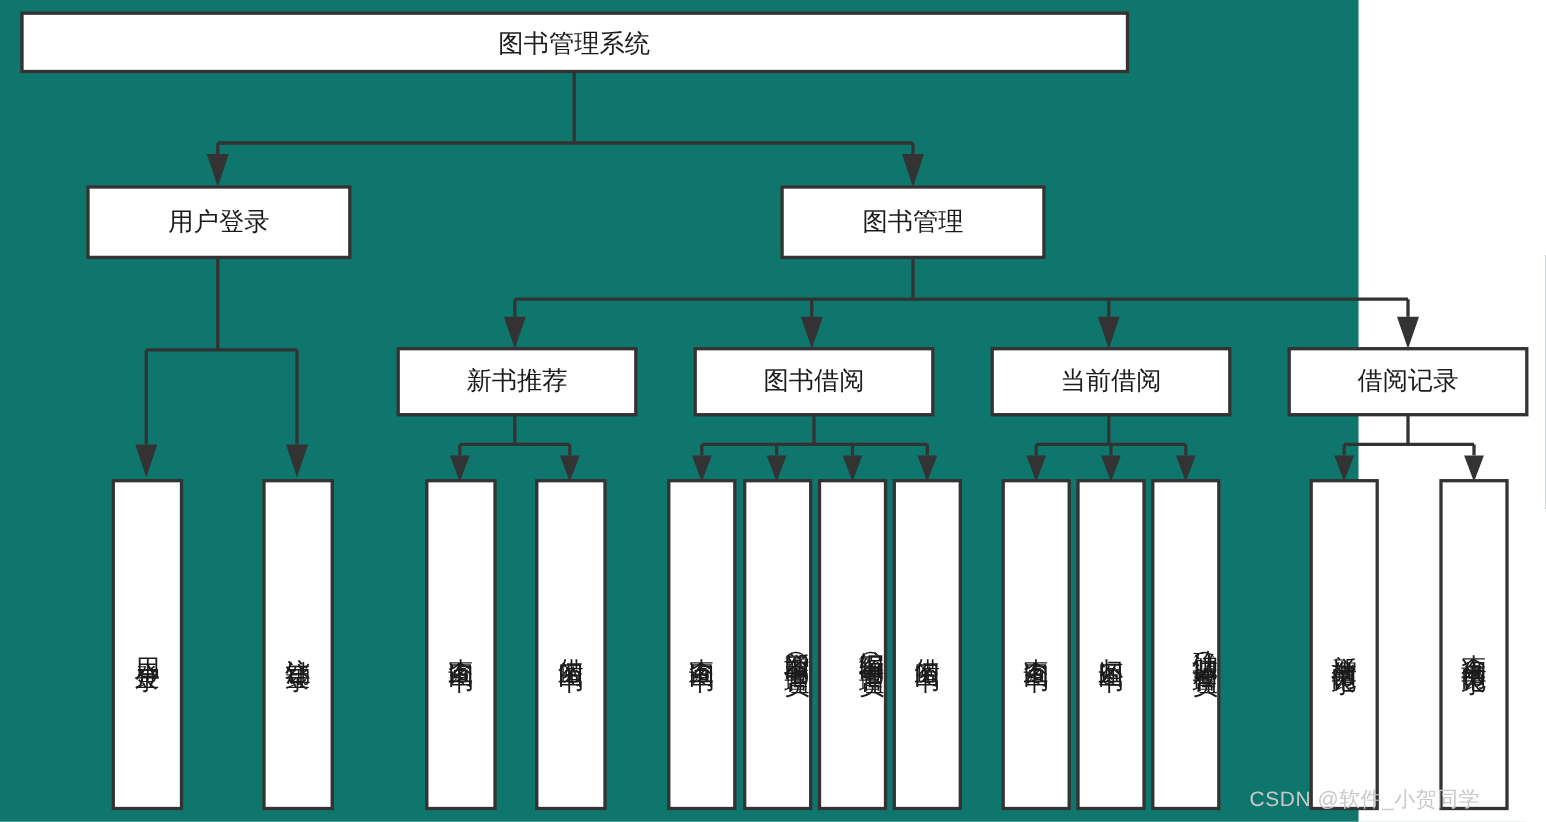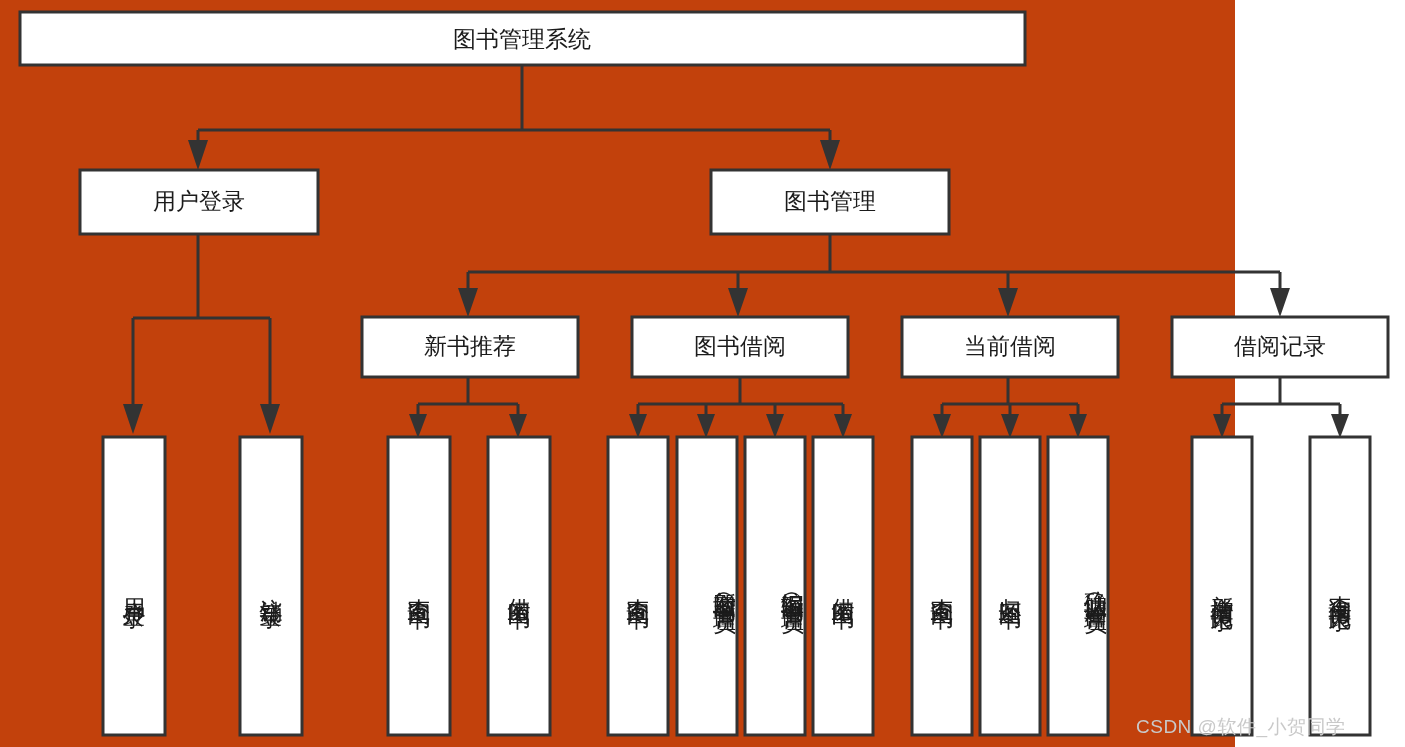--- a/index.html
+++ b/index.html
@@ -11,21 +11,21 @@
     width: 1405px;
     height: 747px;
     font-family: "Liberation Sans", "DejaVu Sans", sans-serif;
     overflow: hidden;
     position: relative;
   }
   #diagram-root {
     position: relative;
     width: 1235px;
     height: 747px;
-    background: #c2410c;
+    background: #0f766e;
   }
   svg.flow {
     position: absolute;
     left: 0;
     top: 0;
     width: 1405px;
     height: 747px;
     display: block;
   }
   .node-box {

